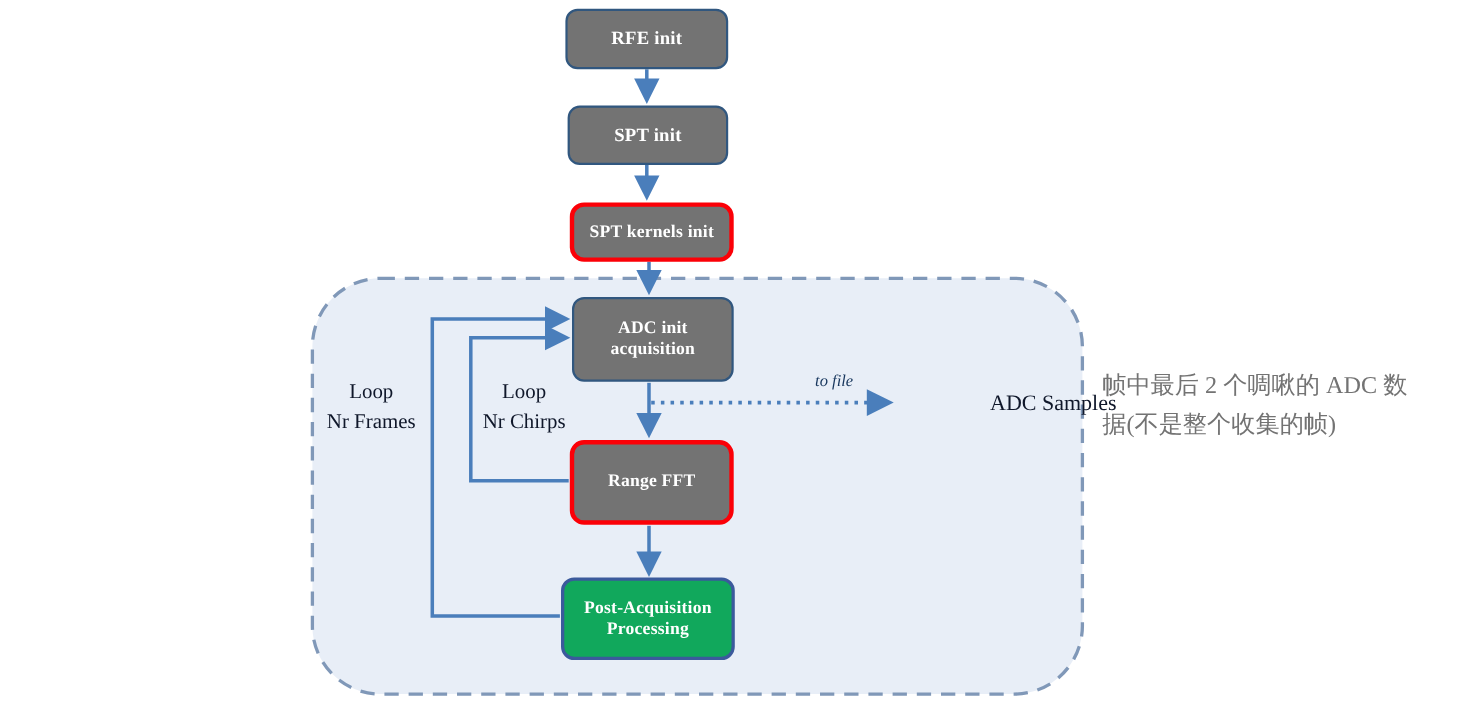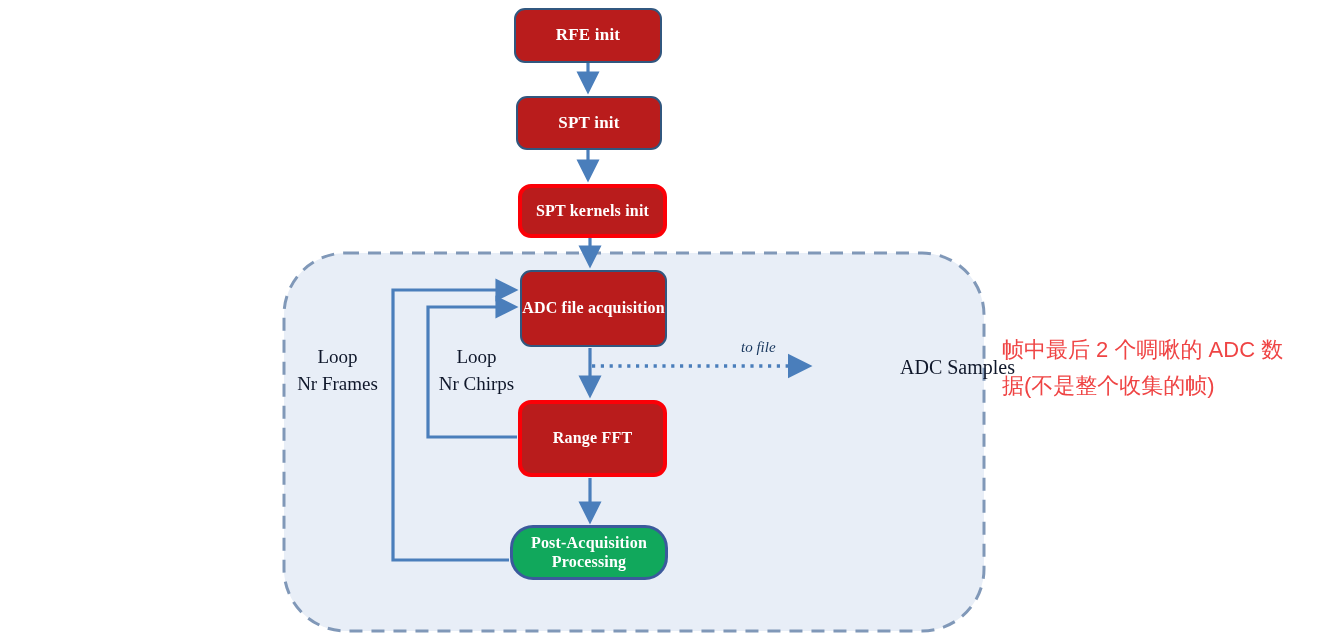--- a/index.html
+++ b/index.html
@@ -32,21 +32,21 @@
     align-items: center;
     justify-content: center;
     text-align: center;
     color: #ffffff;
     font-weight: bold;
     font-family: "Liberation Serif", "DejaVu Serif", serif;
     line-height: 1.18;
     letter-spacing: 0.2px;
   }
   .node-blue {
-    background: #b91c1c;
+    background: #737373;
     border: 2px solid #31577f;
     border-radius: 11px;
   }
   .node-blue.redring {
     border: 4px solid #fb0007;
     border-radius: 13px;
   }
   .node-green {
     background: #11a85c;
     border: 3px solid #3b5a9c;
@@ -62,22 +62,22 @@
   }
   .edge-label {
     position: absolute;
     color: #17365d;
     font-style: italic;
     font-weight: normal;
     font-family: "Liberation Serif", "DejaVu Serif", serif;
   }
   .cn-note {
     position: absolute;
-    color: #ef4444;
-    font-family: Liberation Sans, sans-serif;
+    color: #737373;
+    font-family: Liberation Serif, serif;
     line-height: 1.62;
     white-space: pre-line;
   }
 </style>
 </head>
 <body>
 
 <div id="canvas">
 
   <svg class="layer">
@@ -104,26 +104,26 @@
 
     <path d="M 517 437 L 428 437 L 428 307 L 514 307" fill="none" stroke="#4a7ebb" stroke-width="3.2" marker-end="url(#arrowBlue)"></path>
   </svg>
 
   <div class="node node-blue" style="left:514px; top:8px; width:148px; height:55px; font-size:17px;">RFE  init</div>
 
   <div class="node node-blue redring" style="left:518px; top:184px; width:149px; height:54px; font-size:16px;">SPT kernels init</div>
 
   <div class="node node-blue" style="left:516px; top:96px; width:146px; height:54px; font-size:17px;">SPT  init</div>
 
-  <div class="node node-blue" style="left:520px; top:270px; width:147px; height:77px; font-size:16px;">ADC file
+  <div class="node node-blue" style="left:520px; top:270px; width:147px; height:77px; font-size:16px;">ADC init
 acquisition</div>
 
   <div class="node node-blue redring" style="left:518px; top:400px; width:149px; height:77px; font-size:16px;text-align:right;">Range FFT</div>
 
-  <div class="node node-green" style="left:510px; top:525px; width:158px; height:55px; font-size:16px;border-radius:23px;">Post-Acquisition
+  <div class="node node-green" style="left:510px; top:525px; width:158px; height:75px; font-size:16px;">Post-Acquisition
 Processing</div>
 
   <div class="plain-label" style="left:280px; top:344px; width:115px; font-size:19px;">Loop
 Nr Frames</div>
 
   <div class="plain-label" style="left:420px; top:344px; width:113px; font-size:19px;">Loop
 Nr Chirps</div>
 
   <div class="edge-label" style="left:741px; top:339px; font-size:15px;">to file</div>
 

